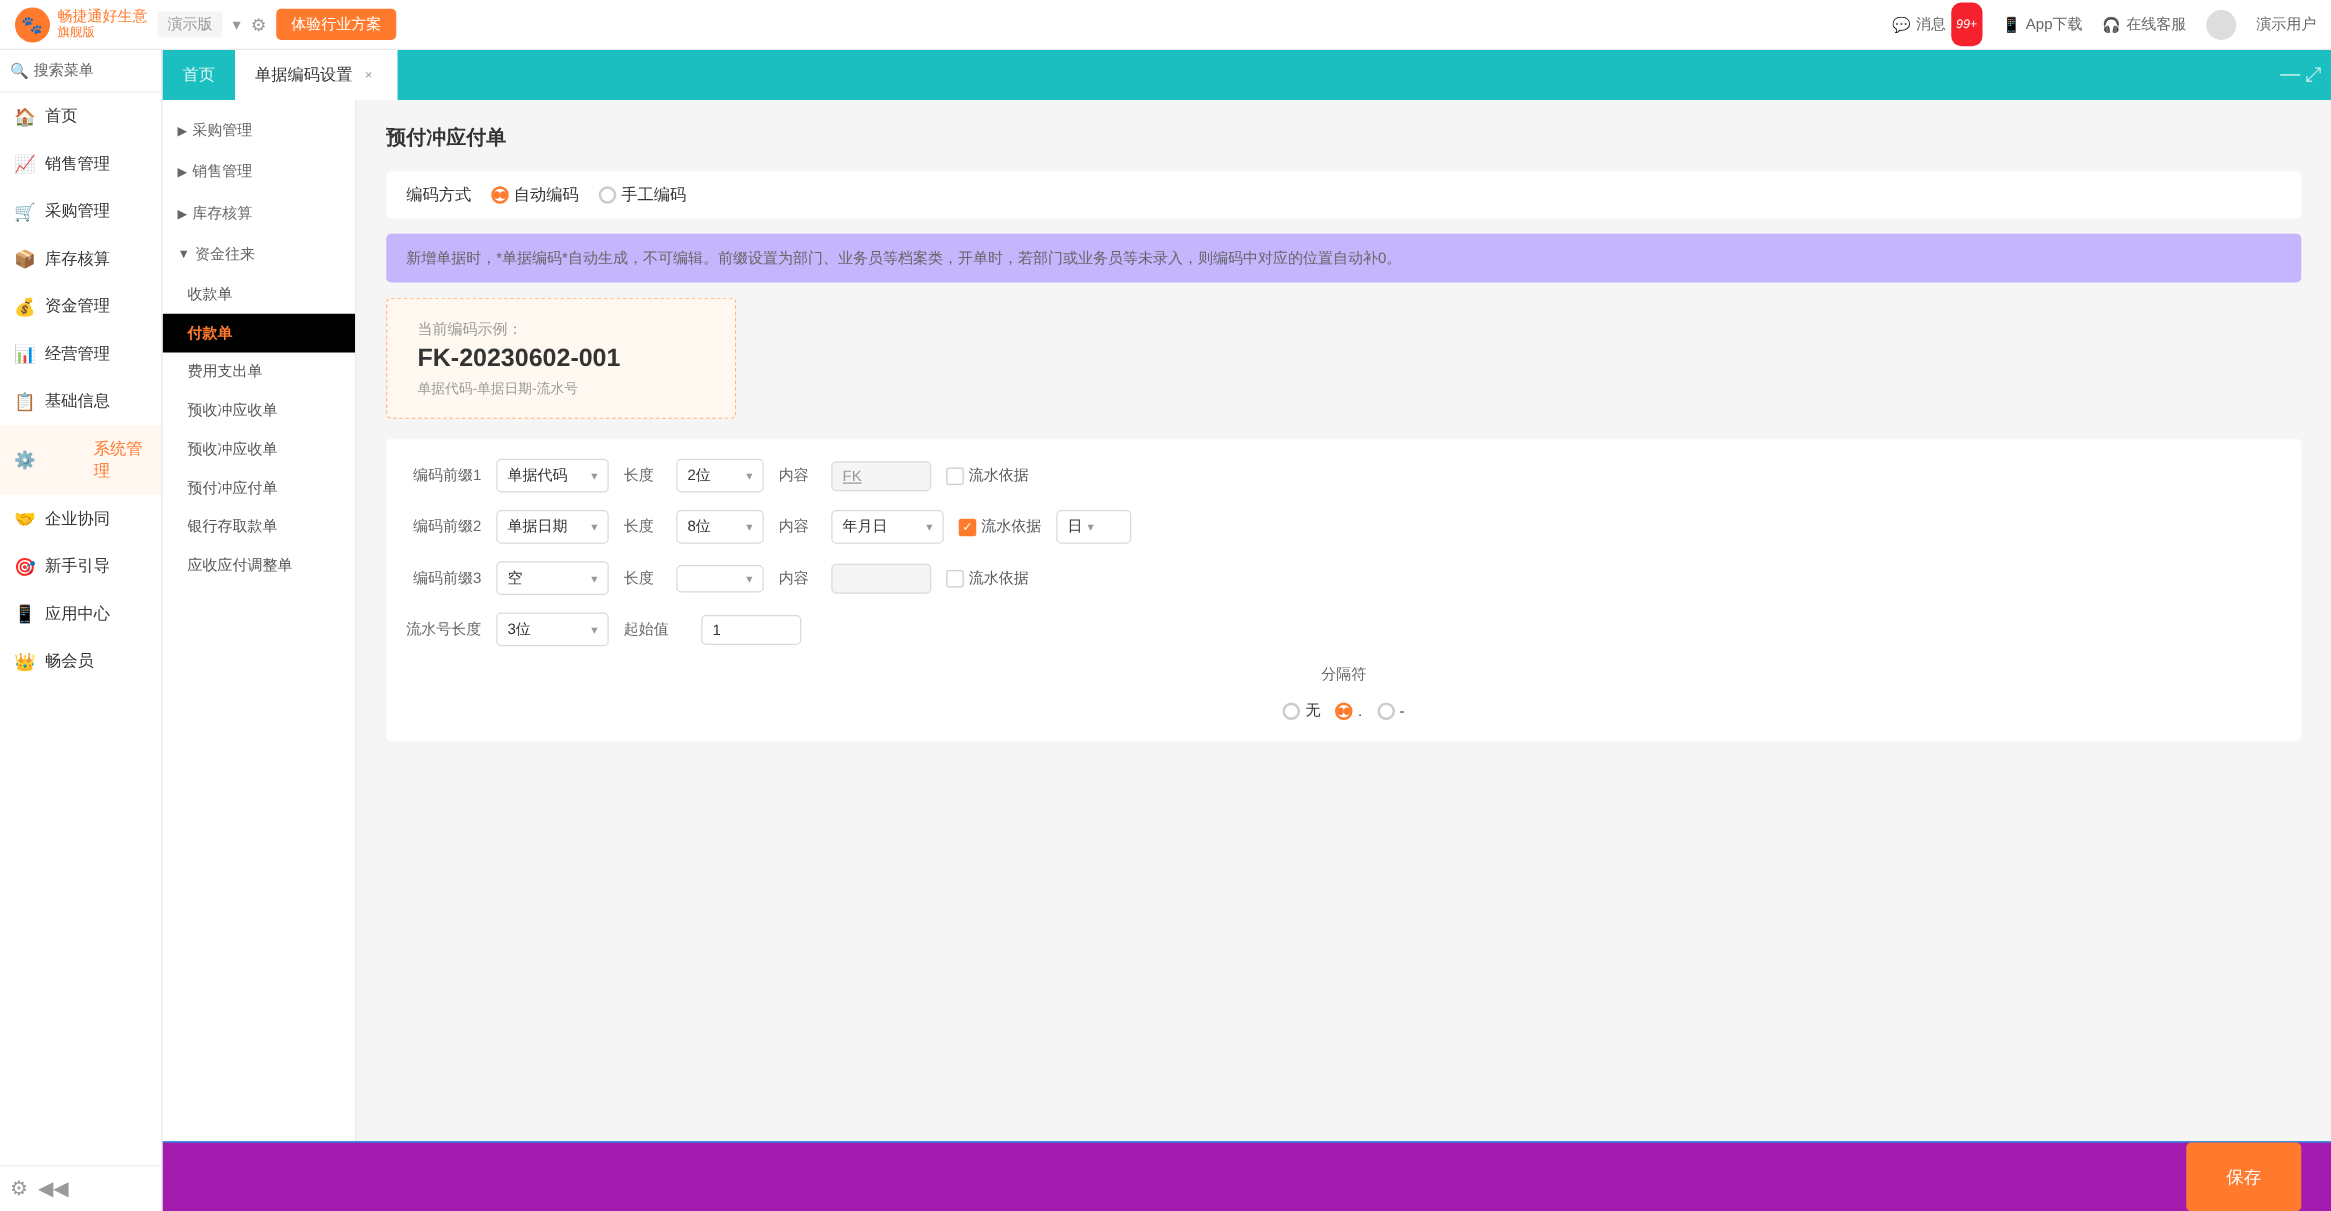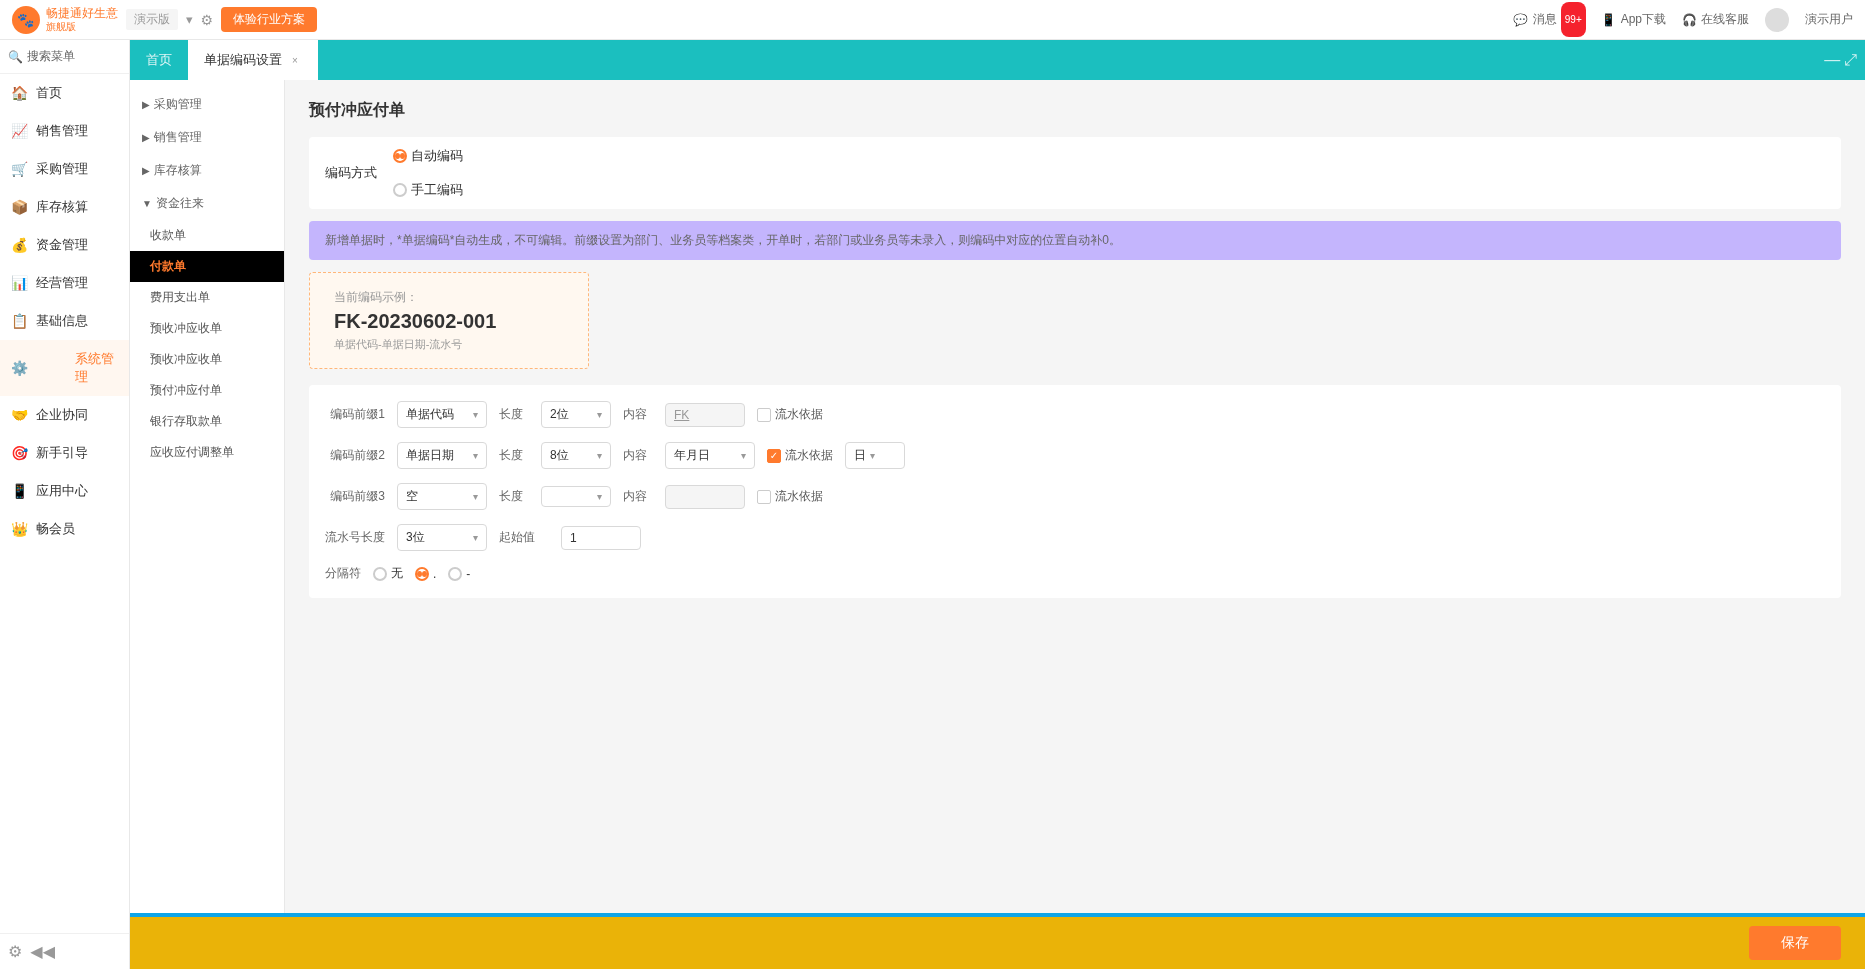--- a/index.html
+++ b/index.html
@@ -8,21 +8,21 @@
     
     .topbar { height: 40px; background: #fff; border-bottom: 1px solid #e8e8e8; display: flex; align-items: center; padding: 0 12px; justify-content: space-between; flex-shrink: 0; }
     .topbar-left { display: flex; align-items: center; gap: 8px; }
     .topbar-logo { display: flex; align-items: center; gap: 6px; }
     .logo-icon { width: 28px; height: 28px; background: #ff7a2d; border-radius: 50%; display: flex; align-items: center; justify-content: center; color: white; font-size: 14px; }
     .logo-text { font-size: 12px; color: #ff7a2d; line-height: 1.2; }
     .topbar-company { font-size: 12px; color: #999; background: #f5f5f5; padding: 2px 8px; border-radius: 2px; }
     .btn-industry { background: #ff7a2d; color: white; border: none; padding: 4px 12px; border-radius: 4px; cursor: pointer; font-size: 12px; }
     .topbar-right { display: flex; align-items: center; gap: 16px; font-size: 12px; color: #666; }
     .topbar-right-item { display: flex; align-items: center; gap: 4px; cursor: pointer; }
-    .badge { background: #f5222d; color: white; border-radius: 8px; padding: 12px 4px; font-size: 10px; }
+    .badge { background: #f5222d; color: white; border-radius: 8px; padding: 12px 4px; font-size: 10px; font-style: italic; }
     .user-avatar { width: 24px; height: 24px; background: #ddd; border-radius: 50%; }
 
     
     .main-layout { display: flex; flex: 1; overflow: hidden; }
 
     
     .sidebar { width: 130px; background: #fff; border-right: 1px solid #e8e8e8; display: flex; flex-direction: column; flex-shrink: 0; overflow-y: auto; }
     .sidebar-search { padding: 8px; border-bottom: 1px solid #f0f0f0; display: flex; align-items: center; gap: 4px; color: #666; font-size: 12px; cursor: pointer; }
     .sidebar-item { display: flex; align-items: center; gap: 8px; padding: 10px 12px; cursor: pointer; color: #333; font-size: 13px; border-radius: 0; }
     .sidebar-item.active { background: #fff7f0; color: #ff7a2d; }
@@ -51,21 +51,21 @@
     .sub-sidebar-group-header .arrow { font-size: 10px; }
     .sub-sidebar-item { padding: 7px 12px 7px 20px; cursor: pointer; font-size: 12px; color: #555; }
     .sub-sidebar-item.active { background: #000000; color: #ff7a2d; font-weight: bold; }
 
     
     .form-area { flex: 1; padding: 20px 24px; background: #f5f5f5; overflow-y: auto; }
     .form-title { font-size: 16px; font-weight: bold; color: #333; margin-bottom: 16px; }
     
     .encoding-method { background: #fff; padding: 10px 16px; display: flex; align-items: center; gap: 16px; margin-bottom: 12px; border-radius: 4px; }
     .encoding-method-label { font-size: 13px; color: #333; }
-    .radio-group { display: flex; align-items: center; gap: 16px; flex-direction: column; }
+    .radio-group { display: flex; align-items: center; gap: 16px; }
     .radio-item { display: flex; align-items: center; gap: 4px; cursor: pointer; font-size: 13px; }
     .radio-circle { width: 14px; height: 14px; border-radius: 50%; border: 2px solid #ccc; display: flex; align-items: center; justify-content: center; }
     .radio-circle.selected { border-color: #ff7a2d; }
     .radio-circle.selected::after { content: ''; width: 6px; height: 6px; background: #ff7a2d; border-radius: 50%; }
 
     .hint-text { font-size: 12px; color: #666; margin-bottom: 12px; line-height: 1.6; background: #c4b5fd; padding: 10px 16px; border-radius: 4px; }
 
     .code-preview { background: #fff8f0; border: 1px dashed #ffb77a; border-radius: 4px; padding: 16px 24px; display: inline-block; margin-bottom: 16px; min-width: 280px; }
     .code-preview-label { font-size: 12px; color: #999; margin-bottom: 4px; }
     .code-preview-value { font-size: 20px; font-weight: bold; color: #333; }
@@ -81,27 +81,27 @@
     .form-select-sm { min-width: 70px; }
     .select-arrow { color: #999; font-size: 10px; }
     .form-field-label { font-size: 12px; color: #666; width: 30px; }
     .form-input { border: 1px solid #d9d9d9; border-radius: 4px; padding: 4px 8px; font-size: 12px; width: 80px; color: #333; }
     .form-input-readonly { background: #f5f5f5; color: #999; text-decoration: underline; }
     .checkbox-item { display: flex; align-items: center; gap: 4px; font-size: 12px; color: #555; cursor: pointer; }
     .checkbox-checked { width: 14px; height: 14px; border: 1px solid #ff7a2d; border-radius: 2px; background: #ff7a2d; display: flex; align-items: center; justify-content: center; color: white; font-size: 10px; flex-shrink: 0; }
     .checkbox-unchecked { width: 14px; height: 14px; border: 1px solid #ccc; border-radius: 2px; background: #fff; flex-shrink: 0; }
     .form-select-day { border: 1px solid #d9d9d9; border-radius: 4px; padding: 4px 8px; font-size: 12px; display: flex; align-items: center; gap: 4px; cursor: pointer; min-width: 60px; }
 
-    .separator-row { display: flex; align-items: center; gap: 12px; margin-top: 8px; }
+    .separator-row { display: flex; align-items: center; gap: 12px; margin-top: 8px; flex-direction: column; }
     .separator-label { font-size: 12px; color: #666; }
     .separator-options { display: flex; align-items: center; gap: 12px; }
     .separator-option { display: flex; align-items: center; gap: 4px; font-size: 12px; cursor: pointer; }
 
     
-    .page-footer { height: 56px; background: #eab308; border-top: 4px solid #0ea5e9; display: flex; align-items: center; justify-content: flex-end; padding: 0 24px; flex-shrink: 0; }
+    .page-footer { height: 56px; background: #a21caf; border-top: 1px solid #0ea5e9; display: flex; justify-content: flex-end; padding: 0 24px; flex-shrink: 0; }
     .btn-save { background: #ff7a2d; color: white; border: none; padding: 8px 32px; border-radius: 4px; cursor: pointer; font-size: 14px; }
   </style>
 </head>
 <body>
 
 <div class="topbar">
   <div class="topbar-left">
     <div class="topbar-logo">
       <div class="logo-icon">🐾</div>
       <div class="logo-text">

